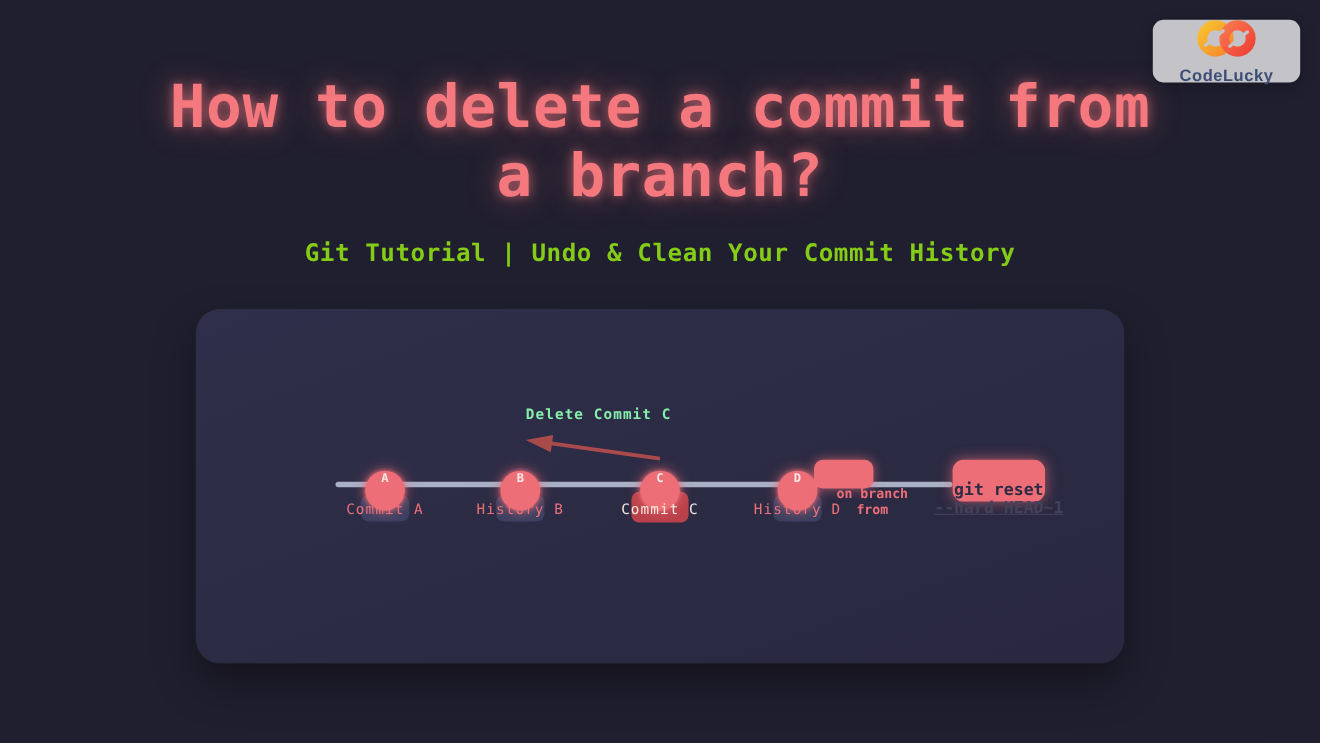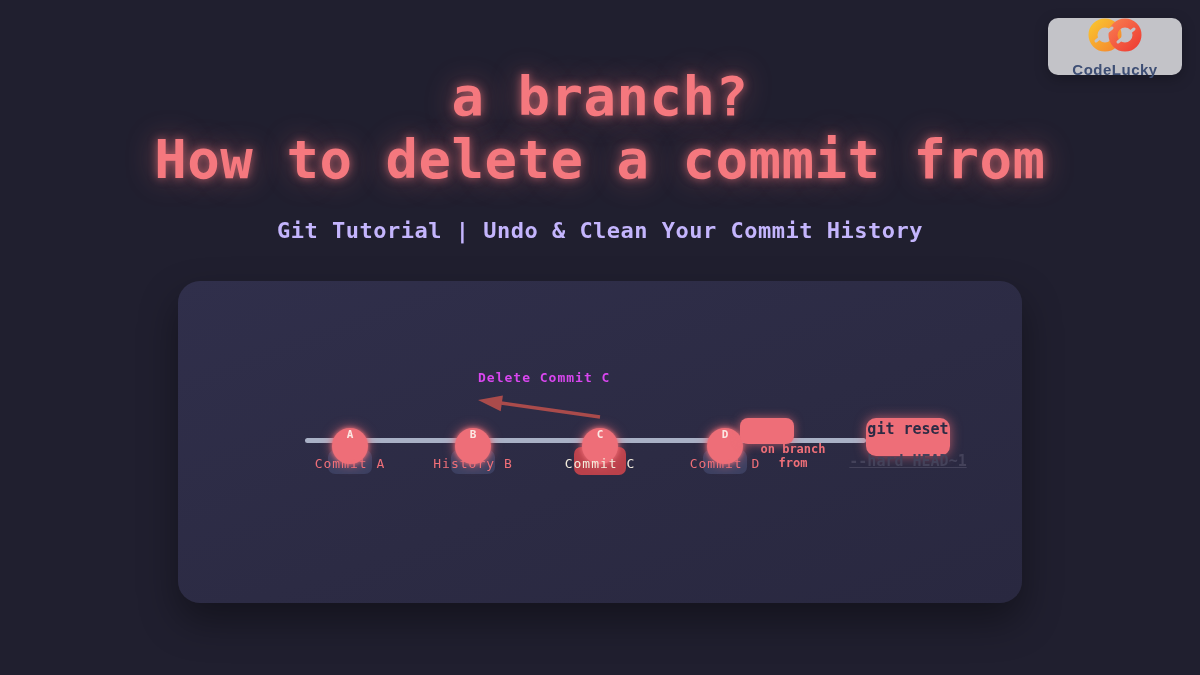--- a/index.html
+++ b/index.html
@@ -21,32 +21,32 @@
   }
   
   .title{
     position:absolute;left:0;right:0;top:66px;text-align:center;
     font-weight:700;font-size:54px;line-height:1.16;color:#f5787e;
     letter-spacing:.5px;
     text-shadow:0 0 10px rgba(245,120,126,.65),0 0 30px rgba(245,120,126,.45);
   }
   .subtitle{
     position:absolute;left:0;right:0;top:218px;text-align:center;
-    font-weight:700;font-size:22px;color:#c4b5fd;letter-spacing:.5px;
+    font-weight:700;font-size:22px;color:#84cc16;letter-spacing:.5px;
   }
   
   .panel{
     position:absolute;left:178px;top:281px;width:844px;height:322px;
     border-radius:22px;
     background:linear-gradient(160deg,#302f4b 0%,#2c2b44 55%,#292840 100%);
     box-shadow:0 18px 38px rgba(0,0,0,.38);
   }
   .annotation{
     position:absolute;left:478px;top:370px;
-    font-weight:700;font-size:13px;color:#d946ef;letter-spacing:1px;
+    font-weight:700;font-size:13px;color:#86efac;letter-spacing:1px;
   }
   .arrow-svg{position:absolute;left:472px;top:393px;}
   .timeline{
     position:absolute;left:305px;top:438px;width:561px;height:5px;
     background:#a9b1c6;border-radius:3px;z-index:1;
   }
   
   .commit-circle{
     position:absolute;top:428px;width:36px;height:36px;border-radius:50%;
     background:#ee6e78;z-index:2;
@@ -77,36 +77,36 @@
     font-weight:700;font-size:12px;line-height:14px;color:#ef6f78;z-index:4;margin-left:24px;
   }
   
   .command-box{
     position:absolute;left:866px;top:418px;width:84px;height:38px;
     border-radius:10px;background:#ee6e78;z-index:2;
     box-shadow:0 0 12px rgba(238,110,120,.7);
     display:flex;align-items:flex-end;justify-content:center;
   }
   .command-primary{
-    font-weight:700;font-size:15px;color:#2c2b44;padding-bottom:18px;
+    font-weight:700;font-size:15px;color:#2c2b44;padding-bottom:2px;
     white-space:nowrap;
   }
   .command-secondary{
     position:absolute;left:846px;top:452px;width:124px;text-align:center;
     font-weight:700;font-size:15px;color:#44425a;z-index:3;white-space:nowrap;text-decoration:underline;
   }
 </style>
 </head>
 <body>
 
 <div class="stage">
 
   <div class="title">
+    <div>How to delete a commit from</div>
     <div>a branch?</div>
-    <div>How to delete a commit from</div>
   </div>
   <div class="subtitle">Git Tutorial | Undo &amp; Clean Your Commit History</div>
 
   <div class="logo-badge">
     <span>
       <svg width="66" height="40" viewBox="0 0 66 40">
         <defs>
           <linearGradient id="gOrange" x1="0" y1="0" x2="1" y2="1">
             <stop offset="0" stop-color="#f9c02f"></stop>
               <stop offset="1" stop-color="#f58a2e"></stop>
@@ -150,21 +150,21 @@
   <div class="commit-chip deleted" style="left:574px;width:52px;"></div>
   <div class="commit-circle" style="left:582px;">
     <span class="commit-letter">C</span>
   </div>
   <div class="commit-label deleted" style="left:540px;">Commit C</div>
 
   <div class="commit-chip" style="left:703px;width:44px;"></div>
   <div class="commit-circle" style="left:707px;">
     <span class="commit-letter">D</span>
   </div>
-  <div class="commit-label" style="left:665px;">Commit D</div>
+  <div class="commit-label" style="left:665px;">History D</div>
 
   <div class="branch-badge"></div>
   <div class="branch-note">
     <div>on branch</div>
     <div>from</div>
   </div>
 
   <div class="command-box">
     <span class="command-primary">git reset</span>
   </div>

